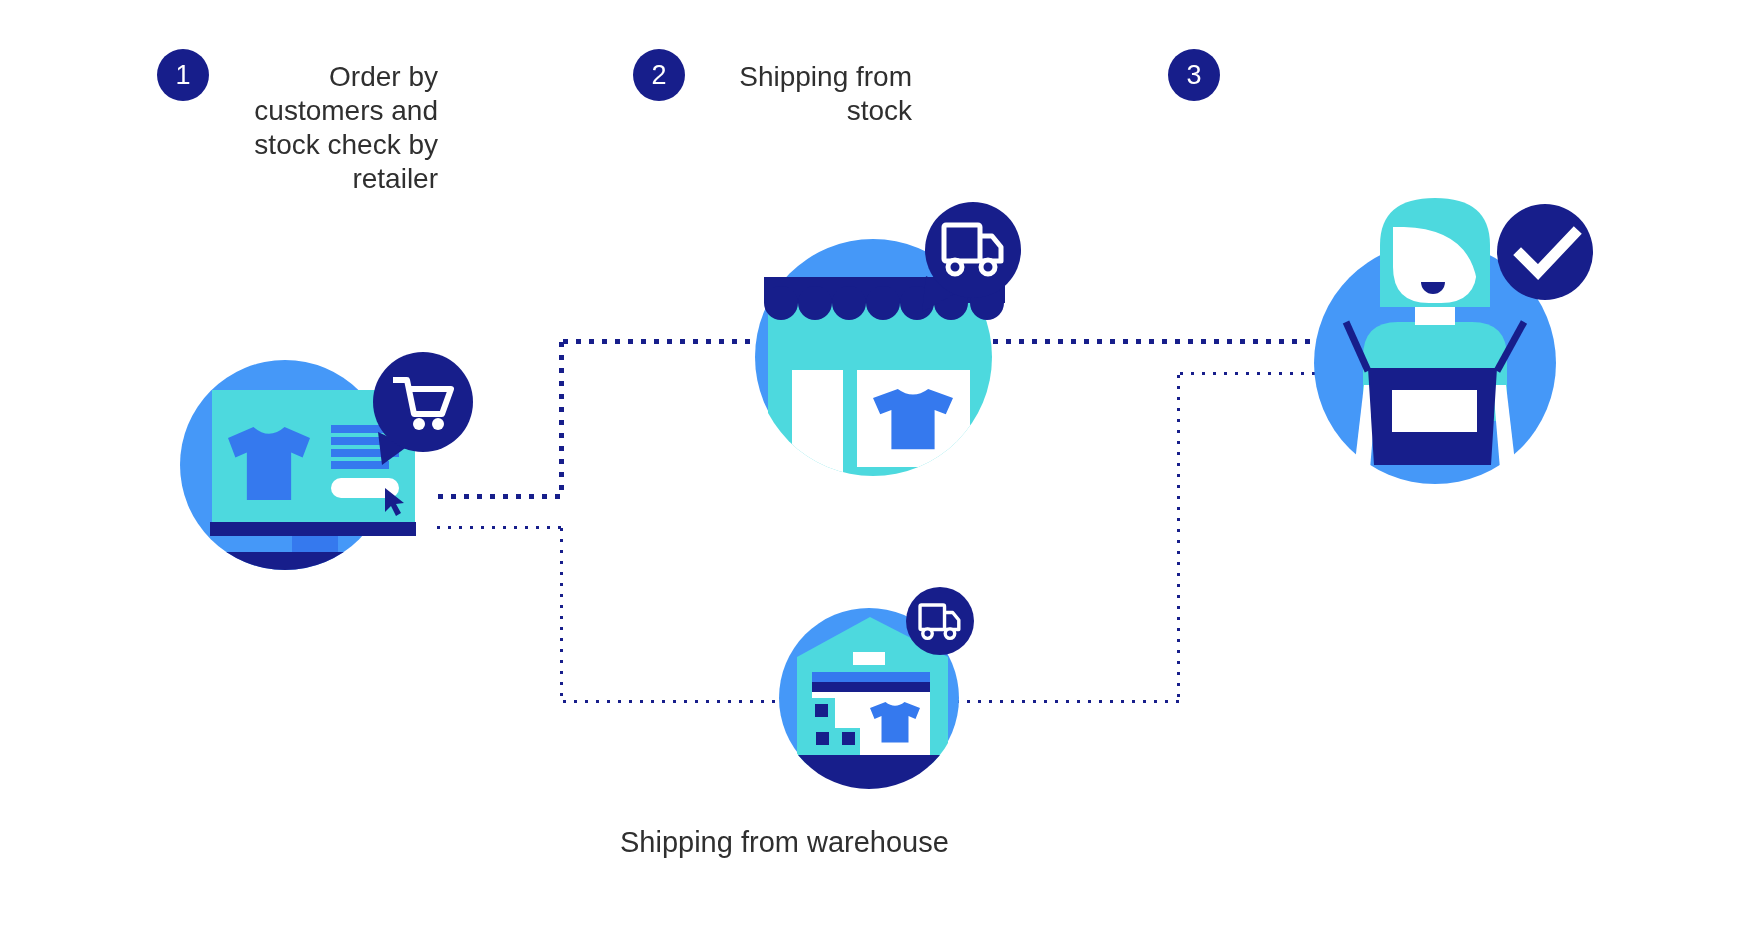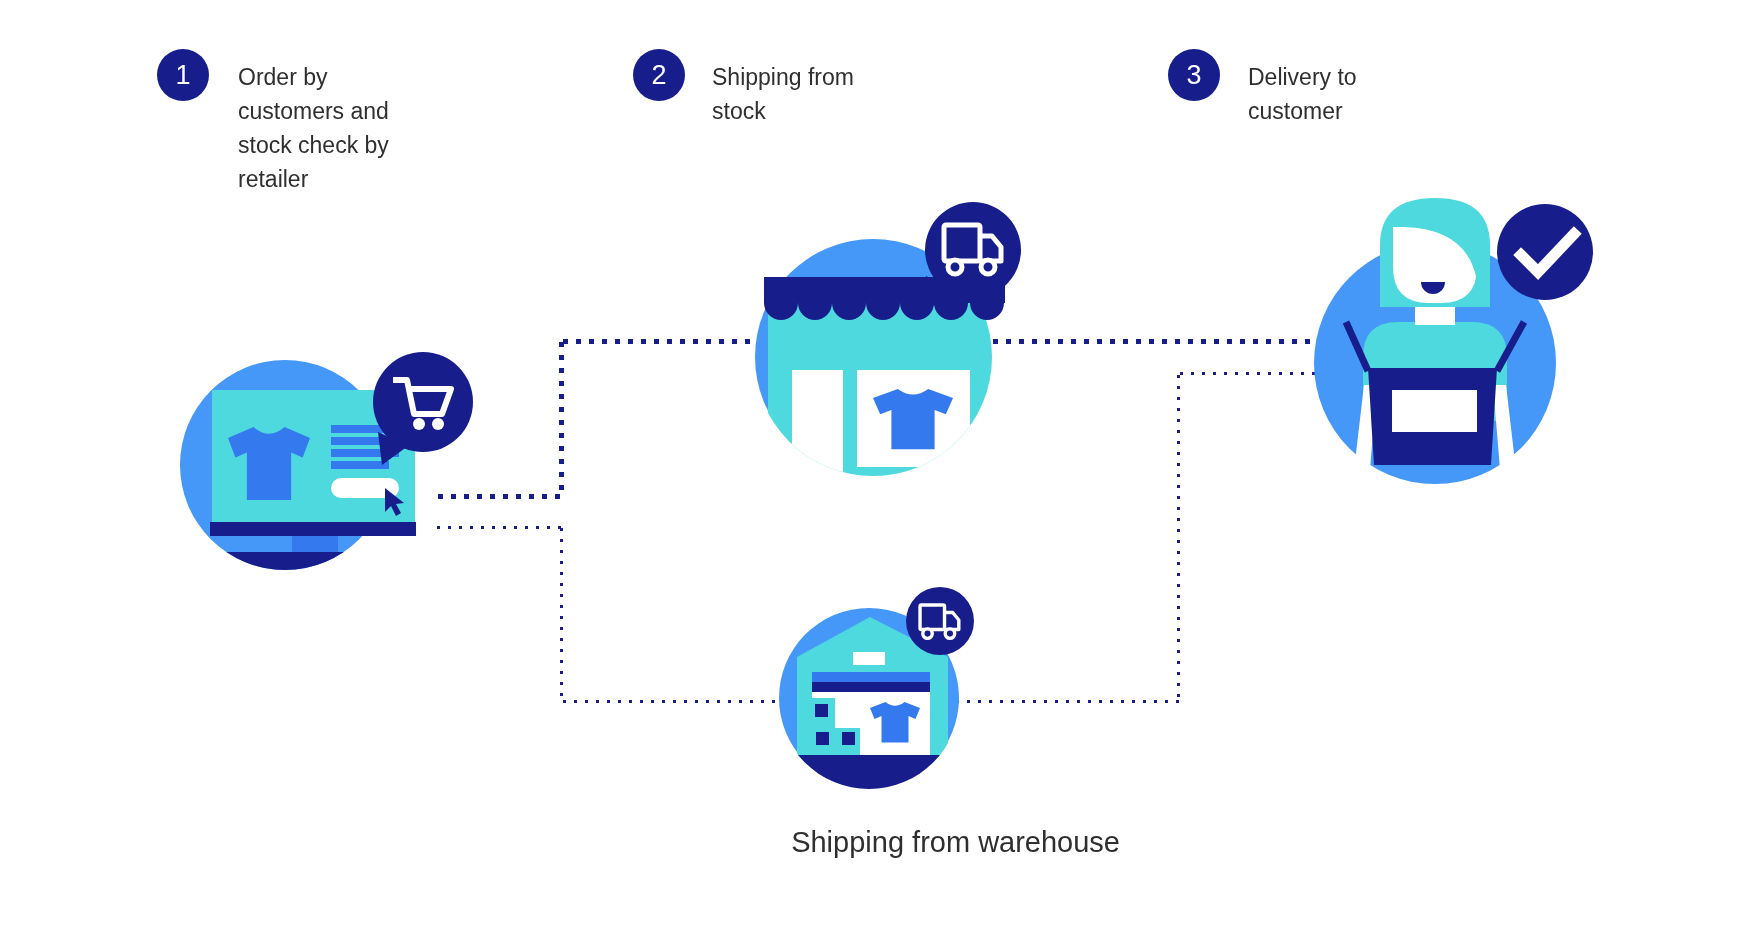--- a/index.html
+++ b/index.html
@@ -5,22 +5,22 @@
   :root{
     --navy:#171e8b; --blue:#4598f8; --accent-blue:#3579ee;
     --teal:#4dd9de; --text:#2f2f2f; --white:#ffffff;
   }
   *{margin:0;padding:0;box-sizing:border-box;}
   body{background:#fff;font-family:"Liberation Sans",sans-serif;}
   .canvas{position:relative;width:1742px;height:952px;background:#fff;overflow:hidden;}
   .num-badge{position:absolute;width:52px;height:52px;border-radius:50%;
     background:var(--navy);color:#fff;display:flex;align-items:center;justify-content:center;
     font-size:27px;font-weight:500;}
-  .step-label{position:absolute;color:var(--text);font-size:23px;line-height:34px;font-weight:400;}
-  .caption{position:absolute;color:var(--text);font-size:29px;font-weight:400;text-align:right;}
+  .step-label{position:absolute;color:var(--text);font-size:28px;line-height:34px;font-weight:400;text-align:right;}
+  .caption{position:absolute;color:var(--text);font-size:29px;font-weight:400;text-align:left;}
   .dots-h{position:absolute;height:5px;
     background-image:repeating-linear-gradient(90deg,var(--navy) 0 5px,transparent 5px 13px);}
   .dots-v{position:absolute;width:5px;
     background-image:repeating-linear-gradient(180deg,var(--navy) 0 5px,transparent 5px 13px);}
   .dots-h.thin{height:3px;
     background-image:repeating-linear-gradient(90deg,var(--navy) 0 3px,transparent 3px 11px);}
   .dots-v.thin{width:3px;
     background-image:repeating-linear-gradient(180deg,var(--navy) 0 3px,transparent 3px 11px);}
   .illus{position:absolute;}
   .f-navy{fill:var(--navy)} .f-blue{fill:var(--blue)} .f-teal{fill:var(--teal)}
@@ -37,21 +37,20 @@
   <div class="step-label" style="left:238px;top:60px;width:200px;">Order by customers and stock check by retailer</div>
 
   <div class="num-badge" style="left:633px;top:49px;">
     <span>2</span>
   </div>
   <div class="step-label" style="left:712px;top:60px;width:200px;">Shipping from stock</div>
 
   <div class="num-badge" style="left:1168px;top:49px;">
     <span>3</span>
   </div>
-  <div class="step-label" style="left:1248px;top:60px;width:175px;">Delivery to customer</div>
 
   <div class="dots-h" style="left:438px;top:494px;width:125px;"></div>
   <div class="dots-v" style="left:559px;top:342px;height:155px;"></div>
   <div class="dots-h" style="left:563px;top:339px;width:194px;"></div>
   <div class="dots-h" style="left:993px;top:339px;width:322px;"></div>
 
   <div class="dots-h thin" style="left:437px;top:526px;width:126px;"></div>
   <div class="dots-v thin" style="left:560px;top:528px;height:175px;"></div>
   <div class="dots-h thin" style="left:563px;top:700px;width:218px;"></div>
   <div class="dots-h thin" style="left:956px;top:700px;width:224px;"></div>

